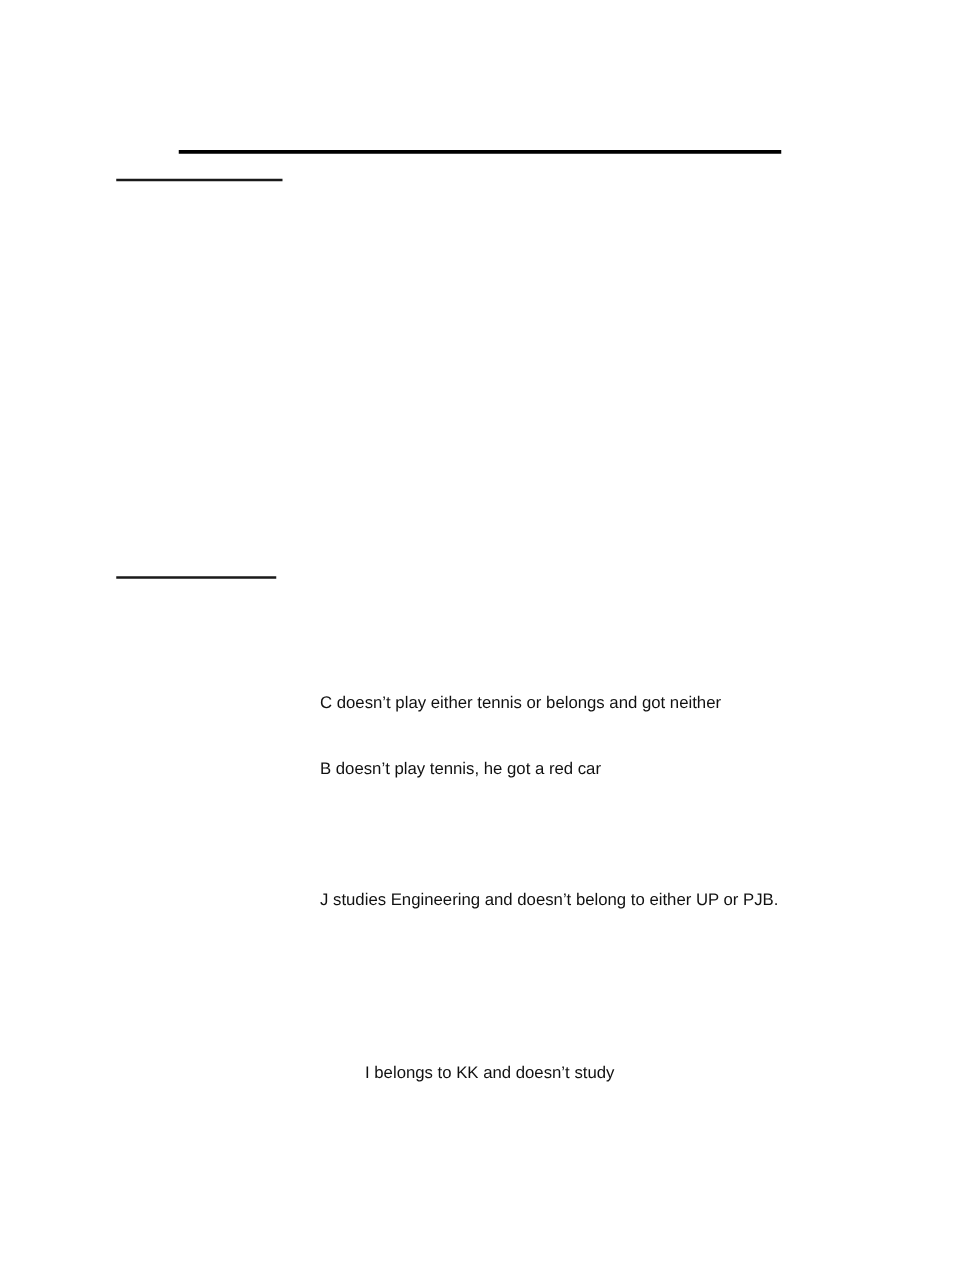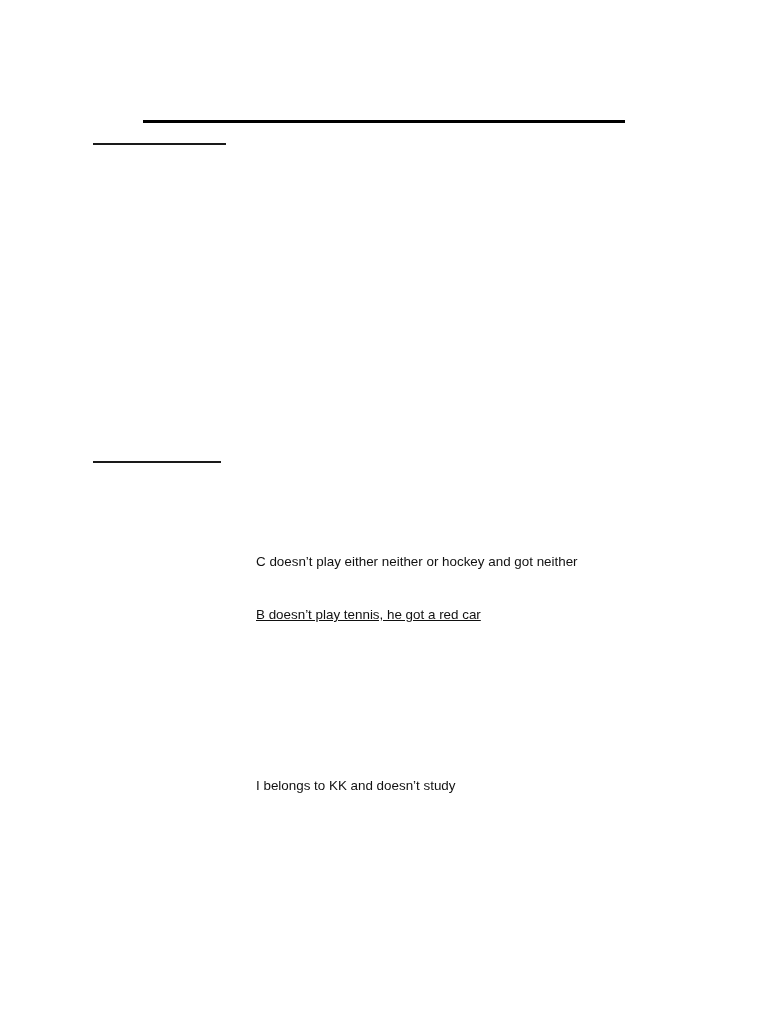--- a/index.html
+++ b/index.html
@@ -44,41 +44,42 @@
       left: 256px;
       font-size: 13.4px;
       line-height: 19px;
       white-space: nowrap;
       margin: 0;
     }
     .clue p {
       margin: 0;
     }
     .clue-1 { top: 552px; }
-    .clue-2 { top: 605px; text-decoration: underline; }
+    .clue-2 { top: 605px; }
     .clue-3 { top: 710px; }
-    .clue-4 { top: 776px; }
+    .clue-4 { top: 848px; margin-left: 36px; }
   </style>
 </head>
 <body>
 
 <div>
 
   <div class="rule rule-title"></div>
   <div class="rule rule-section-1"></div>
   <div class="rule rule-section-2"></div>
 
   <div class="clue clue-1">
-    <p>C doesn’t play either neither or hockey and got neither</p>
+    <p>C doesn’t play either tennis or belongs and got neither</p>
   </div>
 
   <div class="clue clue-2">
     <p>B doesn’t play tennis, he got a red car</p>
   </div>
 
   <div class="clue clue-3">
+    <p>J studies Engineering and doesn’t belong to either UP or PJB.</p>
   </div>
 
   <div class="clue clue-4">
     <p>I belongs to KK and doesn’t study</p>
   </div>
 
 </div>
 
 </body></html>

